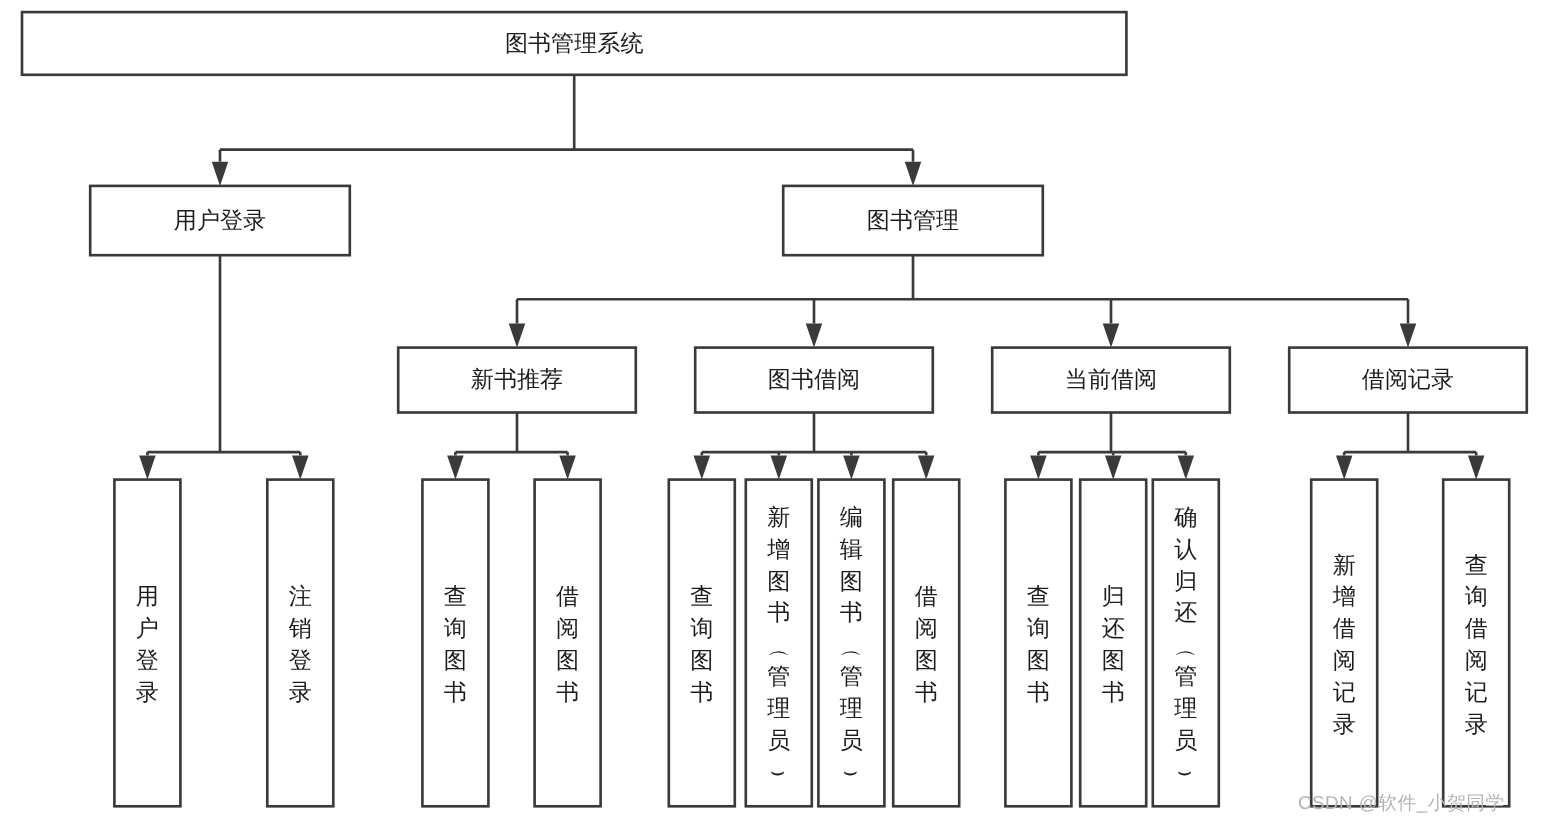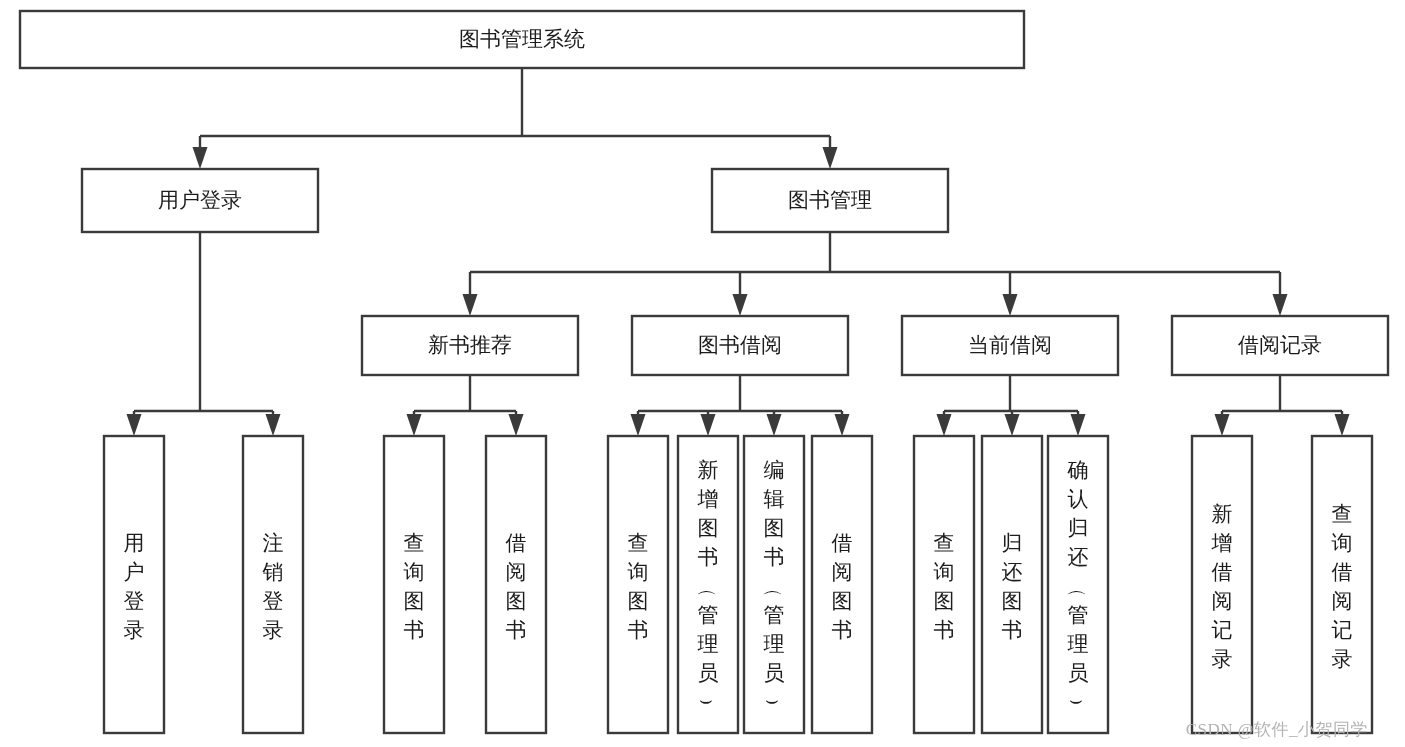--- a/index.html
+++ b/index.html
@@ -49,21 +49,21 @@
   .node-label-v {
     font-family: "Liberation Sans", "DejaVu Sans", sans-serif;
     font-size: 21px;
     fill: #1c1c1c;
     text-anchor: middle;
   }
   .watermark {
     position: absolute;
     right: 12px;
     bottom: 6px;
-    font-family: Liberation Serif, serif;
+    font-family: Liberation Sans, sans-serif;
     font-size: 17px;
     color: #b3b3b3;
     white-space: nowrap;
     letter-spacing: 0.5px;
   }
 </style>
 </head>
 <body>
 
 <div id="diagram-root">

